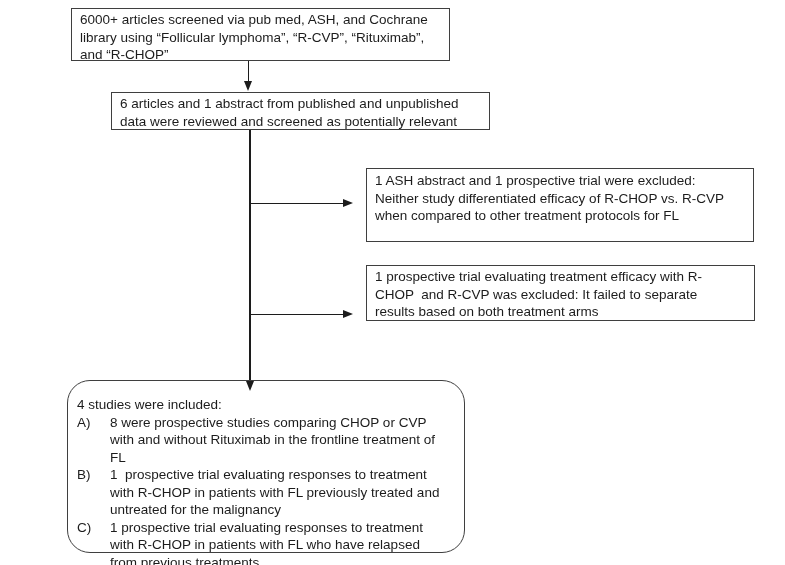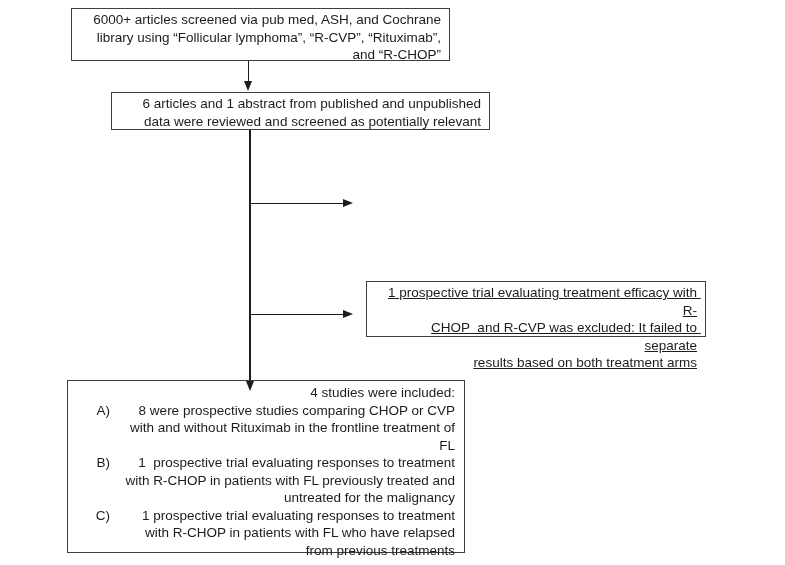--- a/index.html
+++ b/index.html
@@ -17,21 +17,20 @@
     line-height: 17.5px;
     color: #1c1c1c;
     overflow: hidden;
   }
   .fbox {
     position: absolute;
     box-sizing: border-box;
     border: 1.4px solid #3f3f3f;
     background: #ffffff;
     padding: 2px 8px;
-    text-align: right;
   }
   .txt {
     white-space: pre-wrap;
   }
   .vline, .hline {
     position: absolute;
     background: #1c1c1c;
   }
   .vline { width: 1.4px; }
   .hline { height: 1.4px; }
@@ -46,22 +45,22 @@
     position: absolute;
     width: 0; height: 0;
     border-top: 4.5px solid transparent;
     border-bottom: 4.5px solid transparent;
     border-left: 10px solid #1c1c1c;
   }
   
   #box-screened   { left: 71px;  top: 8px;   width: 379px; height: 53px; }
   #box-reviewed   { left: 71px;  top: 92px;  width: 379px; height: 38px; margin-left: 40px; }
   #box-excluded-1 { left: 366px; top: 168px; width: 388px; height: 74px; padding-top: 3px; }
-  #box-excluded-2 { left: 366px; top: 281px; width: 340px; height: 56px; text-decoration: underline; }
-  #box-included   { left: 67px;  top: 380px; width: 398px; height: 173px; padding: 3px 9px; }
+  #box-excluded-2 { left: 366px; top: 265px; width: 389px; height: 56px; }
+  #box-included   { left: 67px;  top: 380px; width: 398px; height: 173px; padding: 15px 9px; border-radius: 23px; }
   .list-item  { display: flex; }
   .list-marker { flex: 0 0 33px; }
   .list-text  { flex: 1; white-space: pre-wrap; }
 </style>
 </head>
 <body>
 
 <div class="canvas">
 
   <div class="fbox" id="box-screened">
@@ -80,20 +79,25 @@
 
   <div class="vline" style="left:249.3px; top:130px; height:251px;"></div>
   <div class="arrow-down" style="left:245.5px; top:381px; z-index:2;"></div>
 
   <div class="hline" style="left:250px; top:202.5px; width:93px;"></div>
   <div class="arrow-right" style="left:343px; top:198.7px;"></div>
 
   <div class="hline" style="left:250px; top:313.5px; width:93px;"></div>
   <div class="arrow-right" style="left:343px; top:309.7px;"></div>
 
+  <div class="fbox" id="box-excluded-1">
+    <div class="txt">1 ASH abstract and 1 prospective trial were excluded:
+Neither study differentiated efficacy of R-CHOP vs. R-CVP
+when compared to other treatment protocols for FL</div>
+  </div>
 
   <div class="fbox" id="box-excluded-2">
     <div class="txt">1 prospective trial evaluating treatment efficacy with R-
 CHOP  and R-CVP was excluded: It failed to separate
 results based on both treatment arms</div>
   </div>
 
   <div class="fbox" id="box-included">
     <div class="txt">4 studies were included:</div>
     <div class="list-item">

